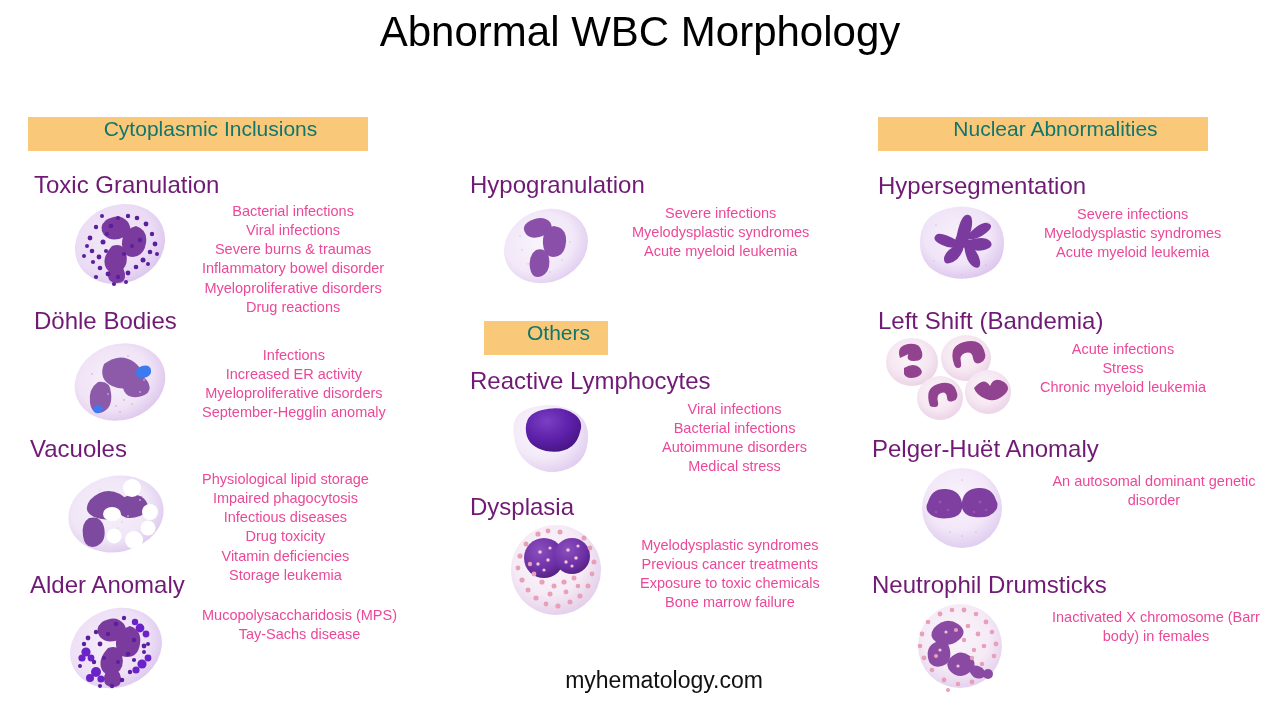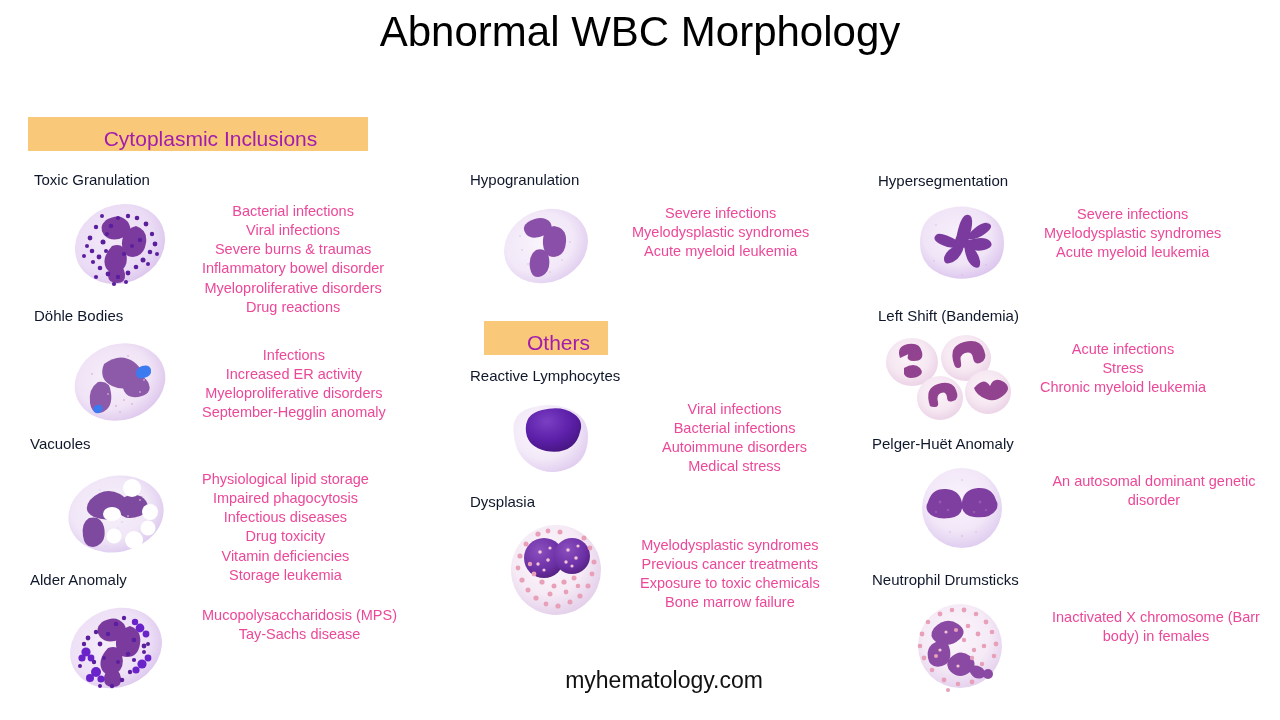--- a/index.html
+++ b/index.html
@@ -21,34 +21,34 @@
     font-weight: 400;
     letter-spacing: 0px;
     color: #000000;
     line-height: 1.25;
   }
 
   .banner {
     position: absolute;
     background: #F9C878;
     height: 34px;
-    display: flex; align-items: flex-end; justify-content: center;
+    display: flex; align-items: flex-start; justify-content: center;
     font-size: 21px;
-    color: #a21caf;
+    color: #0f766e;
     font-weight: 400;
     padding-left: 25px;
   }
   #banner-cyto { left: 28px;  top: 117px; width: 340px; }
   #banner-others { left: 484px; top: 321px; width: 124px; }
   #banner-nuclear { left: 878px; top: 117px; width: 330px; }
 
   .entry { position: absolute; }
   .entry-title {
-    font-size: 15px;
-    color: #0f172a;
+    font-size: 24px;
+    color: #701a75;
     white-space: nowrap;
     line-height: 1.1;
   }
   .cell-wrap { position: absolute; }
   .causes {
     position: absolute;
     font-size: 14.5px;
     line-height: 1.32;
     color: #ec4899;
     text-align: center;
@@ -421,20 +421,23 @@
       </svg>
     </div>
     <div class="causes" style="left:170px; top:42px;">
       <div>Myelodysplastic syndromes</div>
       <div>Previous cancer treatments</div>
       <div>Exposure to toxic chemicals</div>
       <div>Bone marrow failure</div>
     </div>
   </div>
 
+  <div class="banner" id="banner-nuclear">
+    <span>Nuclear Abnormalities</span>
+  </div>
 
   <div class="entry" style="left:878px; top:173px;">
     <div class="entry-title">Hypersegmentation</div>
     <div class="cell-wrap" style="left:32px; top:24px;">
       <svg width="105" height="95" viewBox="0 0 105 95">
         <defs>
           <radialGradient id="hypcyto" cx="45%" cy="40%" r="62%">
             <stop offset="0%" stop-color="#F7F0FB"></stop>
             <stop offset="65%" stop-color="#F0E4F7"></stop>
             <stop offset="100%" stop-color="#DCC6EE"></stop>

